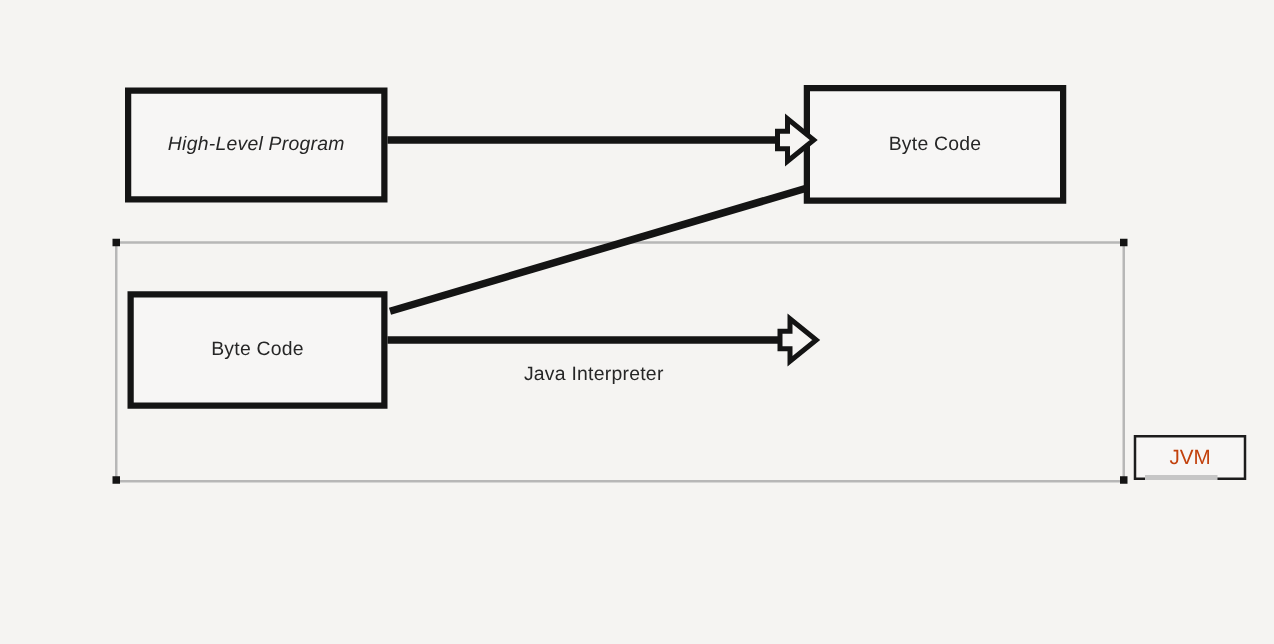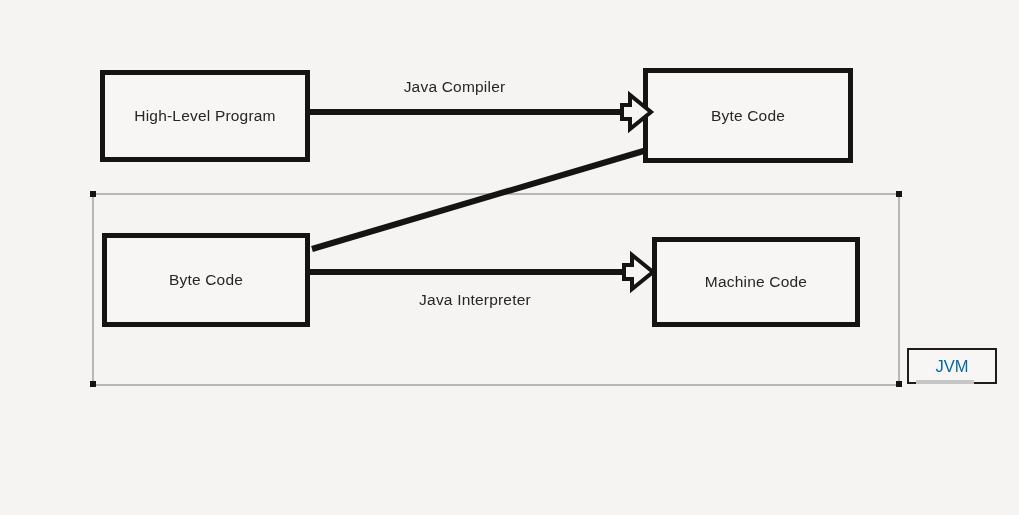--- a/index.html
+++ b/index.html
@@ -20,21 +20,21 @@
     box-sizing: border-box;
     border: 5px solid #141414;
     background: #f7f6f5;
     display: flex;
     align-items: center;
     justify-content: center;
     font-size: 15.5px;
     color: #262626;
     letter-spacing: 0.2px;
   }
-  .node-hlp  { left: 100px; top: 70px;  width: 210px; height: 92px; }
+  .node-hlp  { left: 100px; top: 70px;  width: 210px; height: 92px; font-style: italic; }
   .node-bct  { left: 643px; top: 68px;  width: 210px; height: 95px; }
   .node-bcb  { left: 102px; top: 233px; width: 208px; height: 94px; }
   .node-mc   { left: 652px; top: 237px; width: 208px; height: 90px; }
 
   .jvm-container {
     position: absolute;
     box-sizing: border-box;
     left: 92px; top: 193px;
     width: 808px; height: 193px;
     border: 2px solid #b7b7b7;
@@ -54,21 +54,21 @@
     position: absolute;
     box-sizing: border-box;
     left: 907px; top: 348px;
     width: 90px; height: 36px;
     border: 2px solid #1c1c1c;
     background: #f7f6f5;
     display: flex;
     align-items: center;
     justify-content: center;
     font-size: 16.5px;
-    color: #0369a1;
+    color: #c2410c;
   }
   .jvm-box-bottom-smudge {
     position: absolute;
     left: 916px; top: 380px;
     width: 58px; height: 4px;
     background: #c6c6c6;
   }
 
   .edge-label {
     position: absolute;
@@ -104,36 +104,32 @@
   </div>
 
   <div class="node node-bct">
     <span>Byte Code</span>
   </div>
 
   <div class="node node-bcb">
     <span>Byte Code</span>
   </div>
 
-  <div class="node node-mc">
-    <span>Machine Code</span>
-  </div>
 
   <svg class="connectors" viewBox="0 0 1019 515" xmlns="http://www.w3.org/2000/svg">
 
     <line x1="312" y1="249" x2="647" y2="150" stroke="#141414" stroke-width="6"></line>
 
     <line x1="310" y1="112" x2="623" y2="112" stroke="#141414" stroke-width="6"></line>
     <polygon points="622,105 630,105 630,95 651,112 630,129 630,119 622,119" fill="#f6f5f3" stroke="#141414" stroke-width="4" stroke-linejoin="miter"></polygon>
 
     <line x1="310" y1="272" x2="625" y2="272" stroke="#141414" stroke-width="6"></line>
     <polygon points="624,265 632,265 632,255 653,272 632,289 632,279 624,279" fill="#f6f5f3" stroke="#141414" stroke-width="4" stroke-linejoin="miter"></polygon>
   </svg>
 
-  <div class="edge-label label-compiler">Java Compiler</div>
   <div class="edge-label label-interpreter">Java Interpreter</div>
 
   <div class="jvm-box">
     <span>JVM</span>
   </div>
   <div class="jvm-box-bottom-smudge"></div>
 
 </div>
 
 </body></html>

